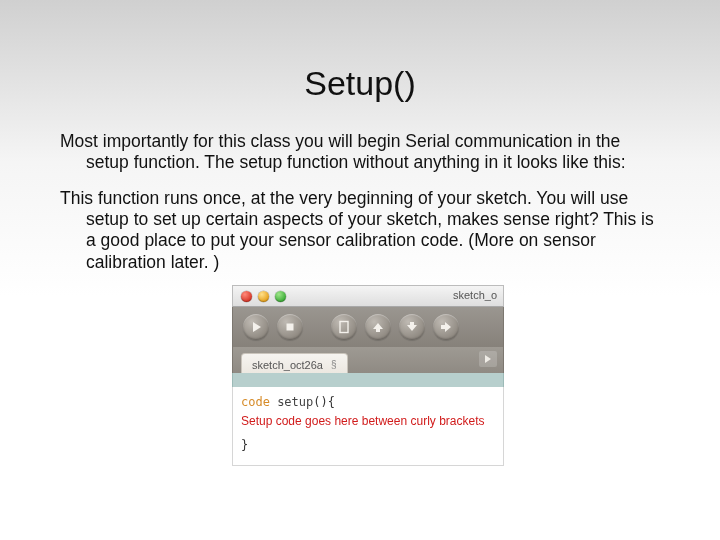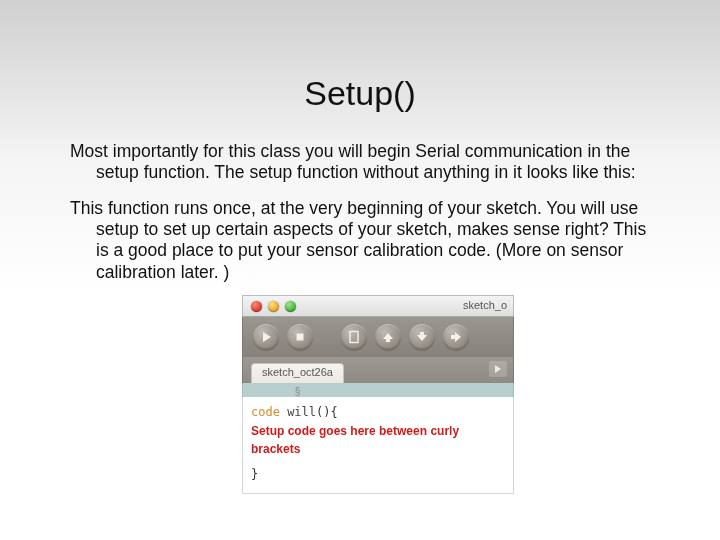--- a/index.html
+++ b/index.html
@@ -6,21 +6,21 @@
   html, body { width: 720px; height: 540px; overflow: hidden; }
   body {
     background: linear-gradient(to bottom, #d0d0d0 0%, #f5f5f5 30%, #ffffff 55%, #ffffff 100%);
     font-family: Arial, Helvetica, sans-serif;
     color: #111;
   }
   .slide {
     width: 720px;
     height: 540px;
     position: relative;
-    padding: 16px;
+    padding: 6px;
   }
   .title {
     text-align: center;
     font-size: 34px;
     font-weight: 400;
     padding-top: 58px;
     padding-bottom: 28px;
   }
   .body {
     padding: 0 54px 0 54px;
@@ -105,21 +105,20 @@
     border-bottom: none;
     border-radius: 4px 4px 0 0;
     height: 20px;
     padding: 2px 10px 0 10px;
     font-family: "Lucida Grande", Arial, sans-serif;
     font-size: 11px;
     color: #555;
     display: flex;
     align-items: center;
     gap: 8px;
-    flex-direction: column;
   }
   .tab .sect { color:#888; font-size:10px; }
   .tabbar-right {
     position: absolute;
     right: 6px;
     top: 4px;
     width: 18px; height: 16px;
     background: rgba(255,255,255,.18);
     border-radius: 2px;
     display:flex;align-items:center;justify-content:center;
@@ -136,21 +135,21 @@
     border-top: none;
     padding: 6px 8px 10px 8px;
     font-size: 12px;
     line-height: 1.55;
   }
   .code-void { color: #d68b28; }
   .code-fn { color: #444; }
   .code-plain { color: #333; }
   .code-comment {
     color: #d11b1b;
-    font-weight: bold;
+    font-weight: normal;
     font-family: Arial, sans-serif;
     font-size: 12px;
   }
 </style>
 </head>
 <body>
 
 <div class="slide">
 
   <div class="title">Setup()</div>
@@ -214,21 +213,21 @@
             <svg width="10" height="8" viewBox="0 0 10 8">
                 <polygon points="2,0 8,4 2,8" fill="#efece6"></polygon>
               </svg>
           </div>
         </div>
 
         <div class="ide-status"></div>
 
         <div class="ide-editor">
           <div>
-            <span class="code-void">code</span><span class="code-fn"> will</span><span class="code-plain">(){</span>
+            <span class="code-void">code</span><span class="code-fn"> setup</span><span class="code-plain">(){</span>
           </div>
           <div class="code-comment">Setup code goes here between curly brackets</div>
           <div style="height:6px"></div>
           <div class="code-plain">}</div>
         </div>
 
       </div>
     </div>
   </div>
 

